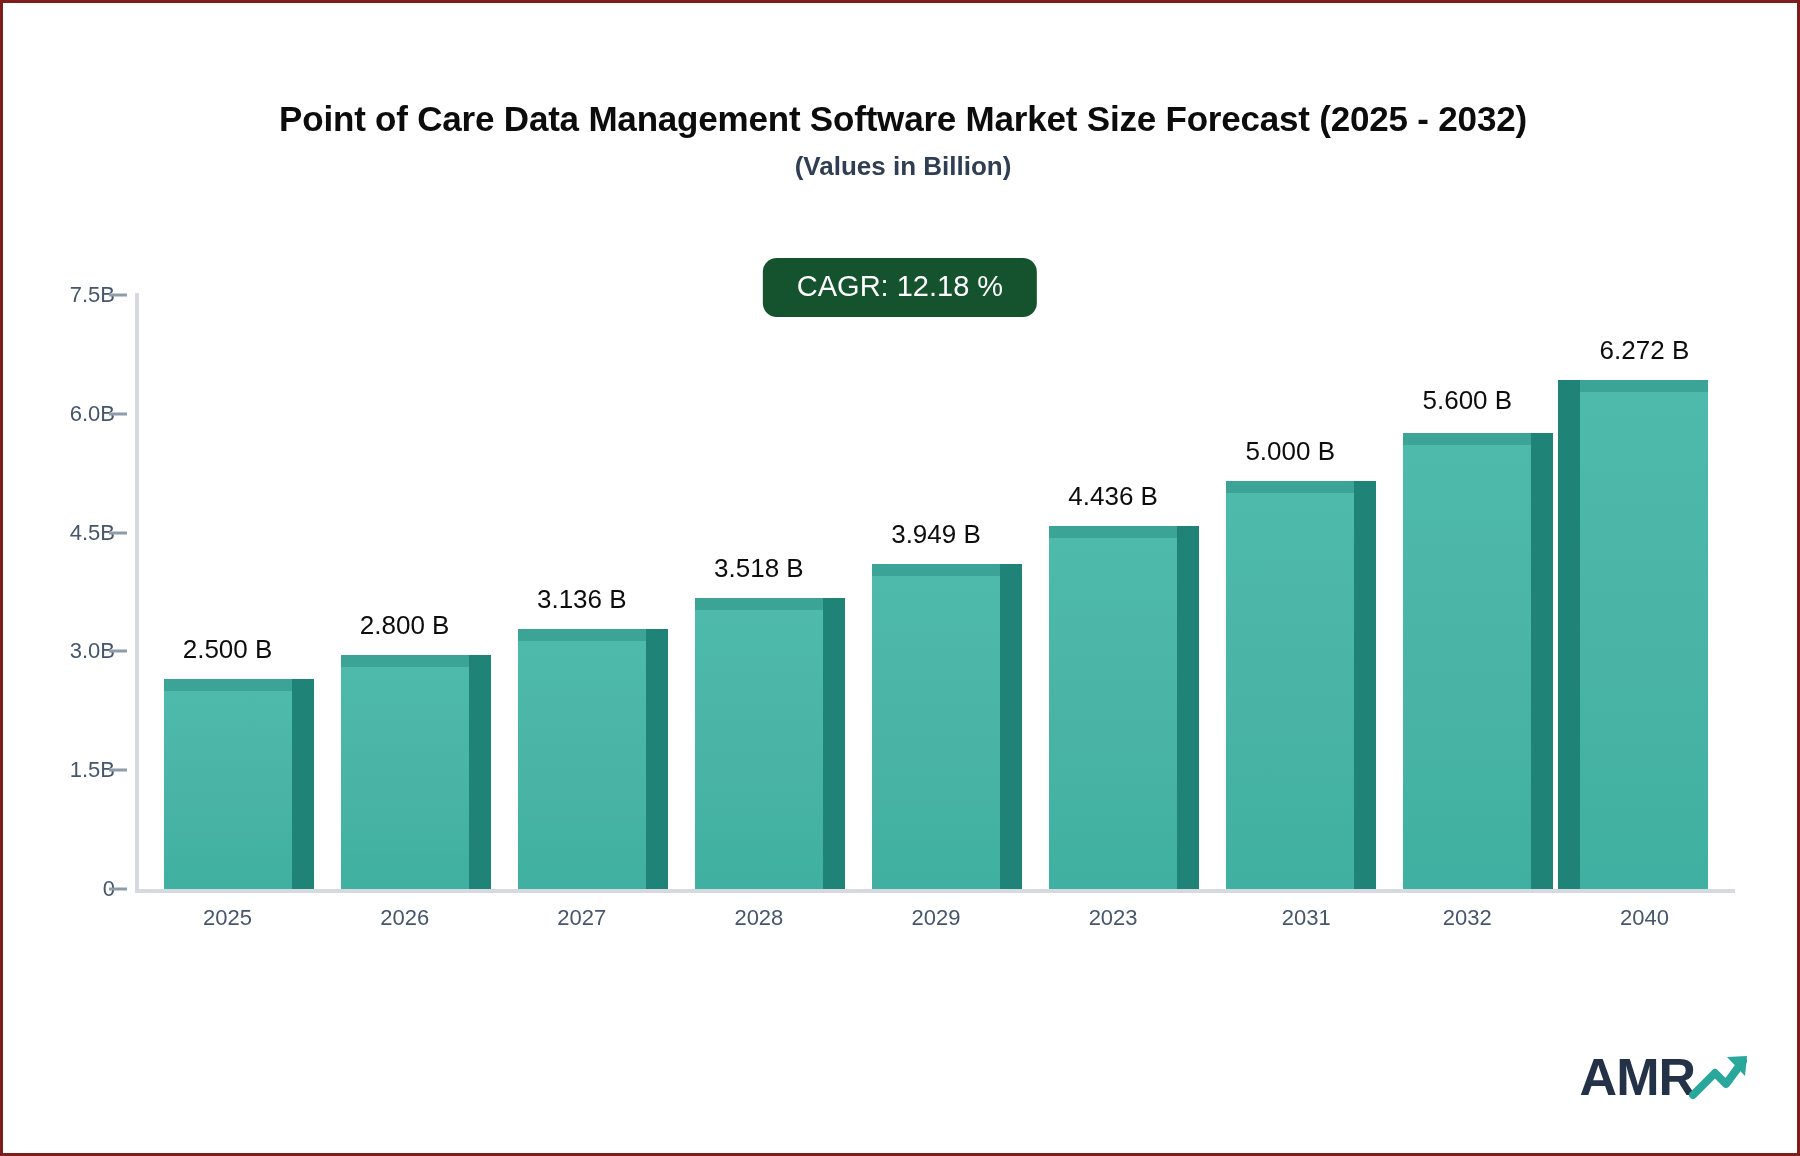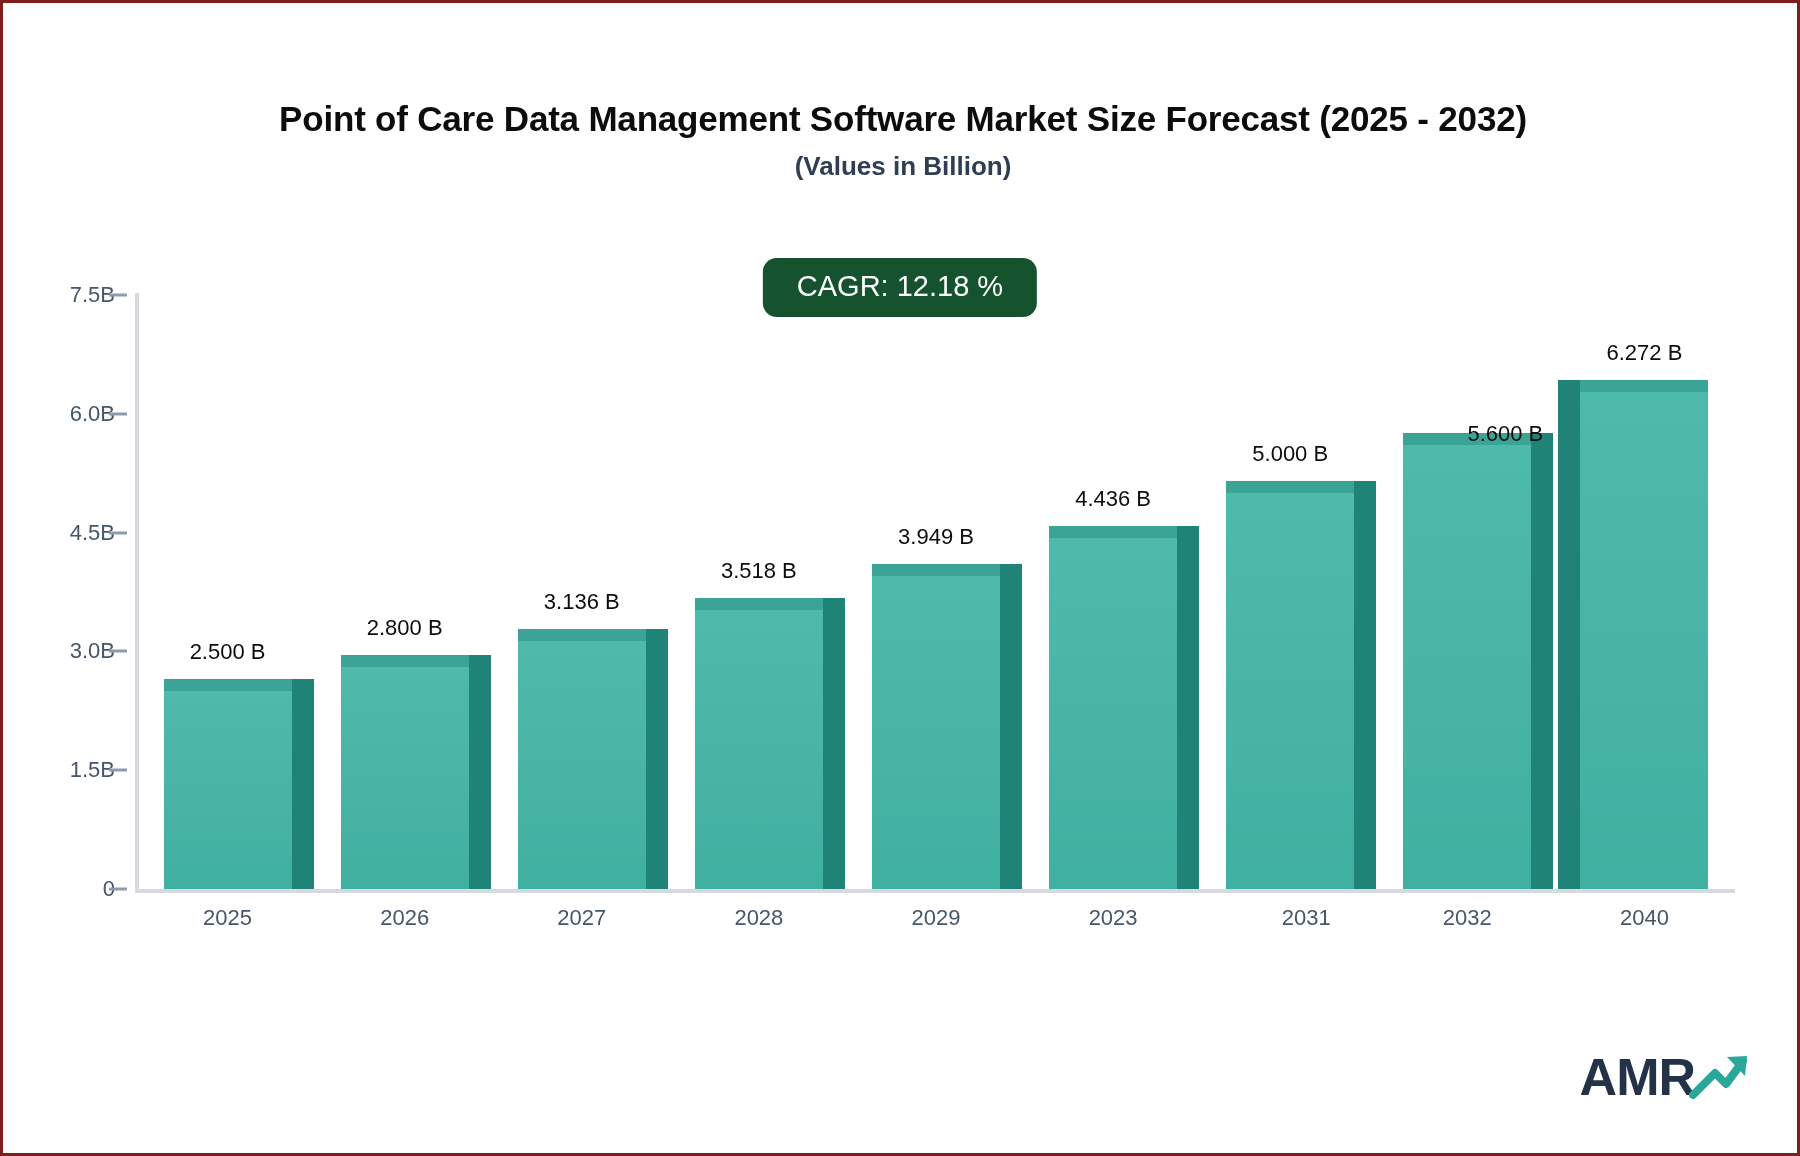--- a/index.html
+++ b/index.html
@@ -126,21 +126,21 @@
   .bar-top {
     position: absolute;
     width: 100%;
     height: 12px;
     background: #3ba496;
   }
   .bar-value {
     position: absolute;
     left: 50%;
     transform: translateX(-50%);
-    font-size: 22px;
+    font-size: 26px;
     color: #0d0d0d;
     white-space: nowrap;
   }
   .x-tick-label {
     position: absolute;
     top: 902px;
     text-align: right;
     font-size: 22px;
     color: #46566b;
     transform: translateX(-50%);
@@ -233,21 +233,21 @@
         <div class="bar-group" style="left: 1223.22px; width: 128px; height: 396px; bottom: 270px;">
           <div class="bar-side right" style="height: 408px;"></div>
           <div class="bar-top" style="bottom: 396px;"></div>
           <div class="bar-front" style="height: 396px;"></div>
           <div class="bar-value" style="bottom: 422px;">5.000 B</div>
         </div>
         <div class="bar-group" style="left: 1400.33px; width: 128px; height: 443.52px; bottom: 270px;">
           <div class="bar-side right" style="height: 455.52px;"></div>
           <div class="bar-top" style="bottom: 443.52px;"></div>
           <div class="bar-front" style="height: 443.52px;"></div>
-          <div class="bar-value" style="bottom: 442px; margin-left: 38px;">5.600 B</div>
+          <div class="bar-value" style="bottom: 473px;">5.600 B</div>
         </div>
         <div class="bar-group" style="left: 1577.44px; width: 128px; height: 496.742px; bottom: 270px;">
           <div class="bar-side left" style="height: 508.742px;"></div>
           <div class="bar-top" style="bottom: 496.742px;"></div>
           <div class="bar-front" style="height: 496.742px;"></div>
           <div class="bar-value" style="bottom: 522.742px;">6.272 B</div>
         </div>
       </div>
     <div id="x-ticks">
         <div class="x-tick-label" style="left: 224.556px;">2025</div>

